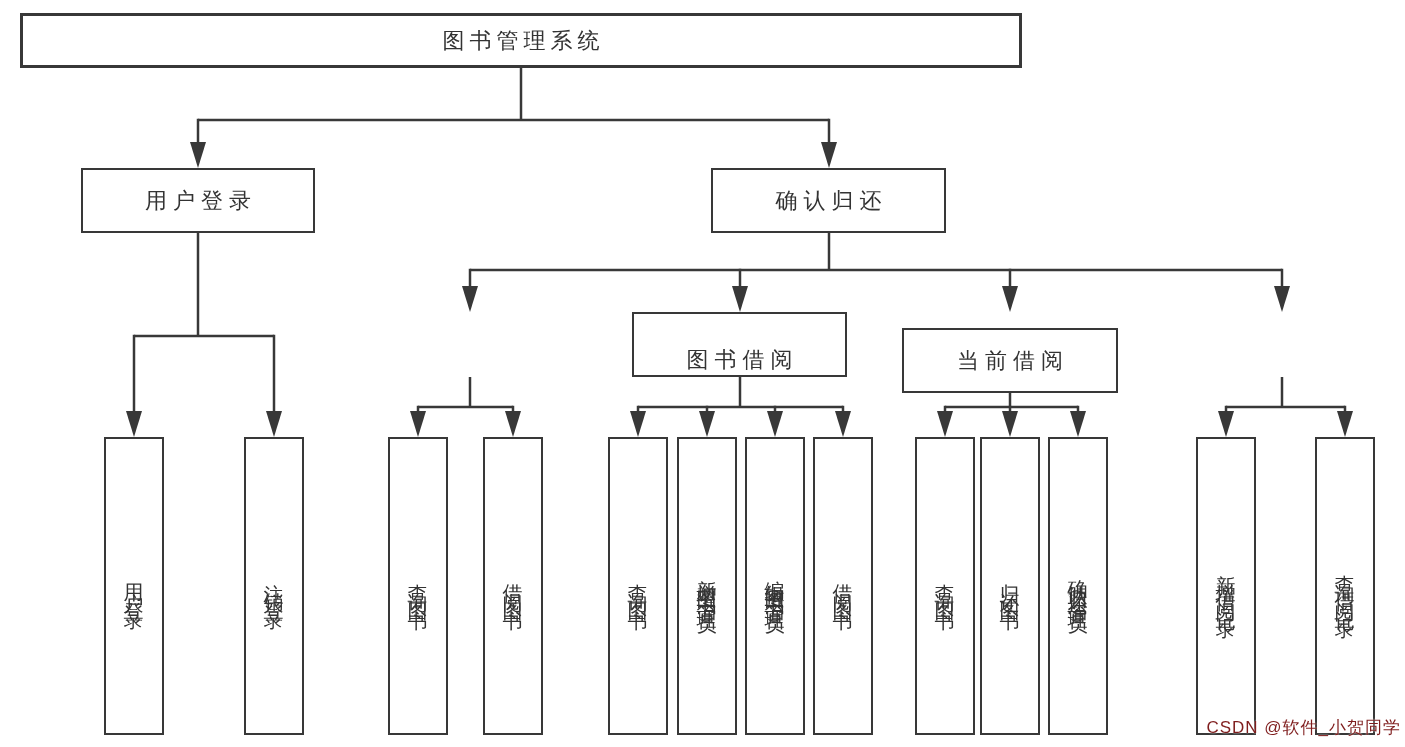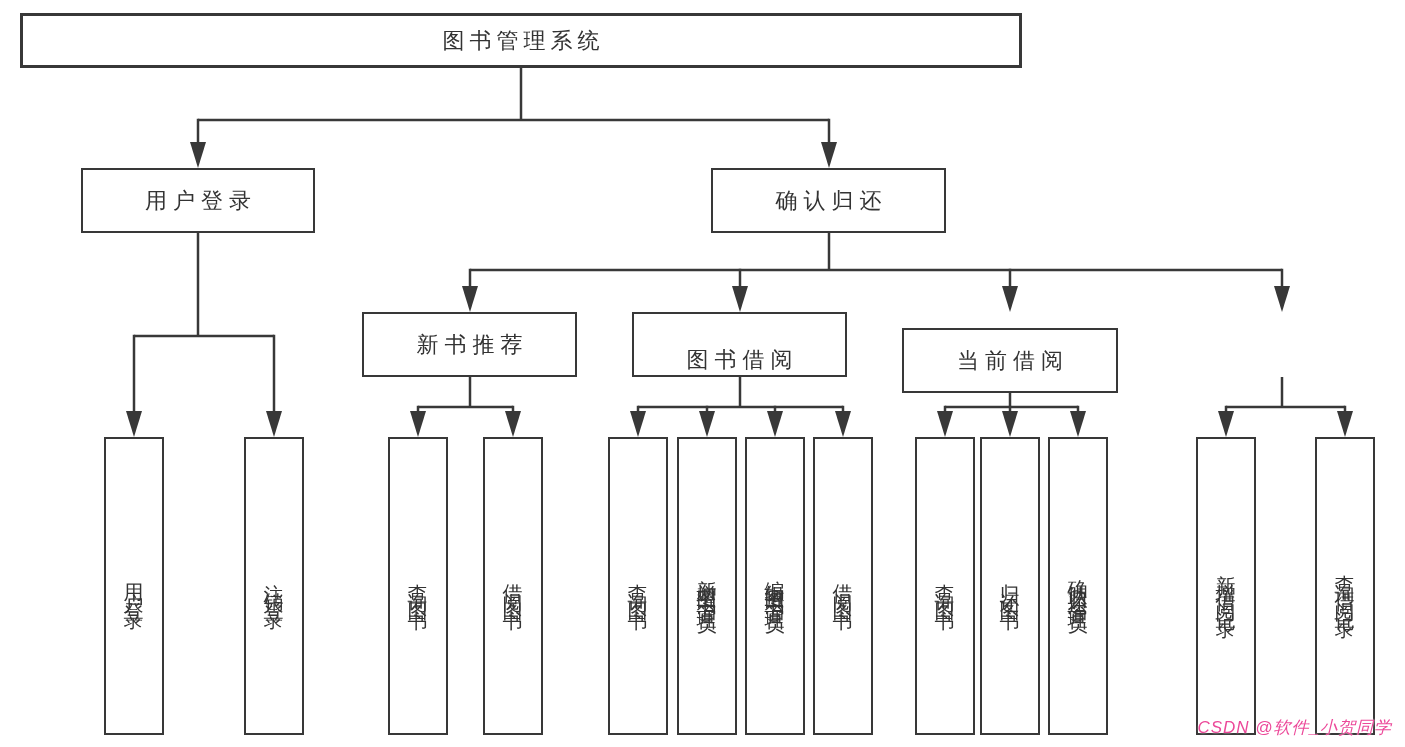--- a/index.html
+++ b/index.html
@@ -38,27 +38,26 @@
     text-orientation: mixed;
     font-size: 20px;
     letter-spacing: 9px;
     line-height: 1;
     white-space: nowrap;
   }
   .leaf.long .vtext { letter-spacing: 5px; }
   .watermark {
     position: absolute;
     top: 716px;
-    right: 13px;
+    right: 4px;
     font-size: 17px;
-    color: #ec4899;
+    color: #7f1d1d;
     letter-spacing: 1px;
     z-index: 5;
     text-shadow: 0 0 2px #ffffff;
-    font-style: italic;
   }
 </style>
 </head>
 <body>
 
 <div id="canvas">
 
   <svg id="wires" width="1405" height="747">
       <line x1="521" y1="68" x2="521" y2="120" stroke="#383838" stroke-width="2.5"></line>
       <line x1="198" y1="120" x2="829" y2="120" stroke="#383838" stroke-width="2.5"></line>
@@ -118,23 +117,20 @@
     <span>图书管理系统</span>
   </div>
 
   <div class="node h-node" style="left:81px; top:168px; width:234px; height:65px;">
     <span>用户登录</span>
   </div>
   <div class="node h-node" style="left:711px; top:168px; width:235px; height:65px;">
     <span>确认归还</span>
   </div>
 
-  <div class="node h-node" style="left:362px; top:312px; width:215px; height:65px;">
-    <span>新书推荐</span>
-  </div>
   <div class="node h-node" style="left:632px; top:312px; width:215px; height:65px;align-items:flex-end;">
     <span>图书借阅</span>
   </div>
   <div class="node h-node" style="left:902px; top:328px; width:216px; height:65px;">
     <span>当前借阅</span>
   </div>
 
   <div class="node leaf" style="left:104px; top:437px; width:60px; height:298px;">
     <span class="vtext">用户登录</span>
   </div>

